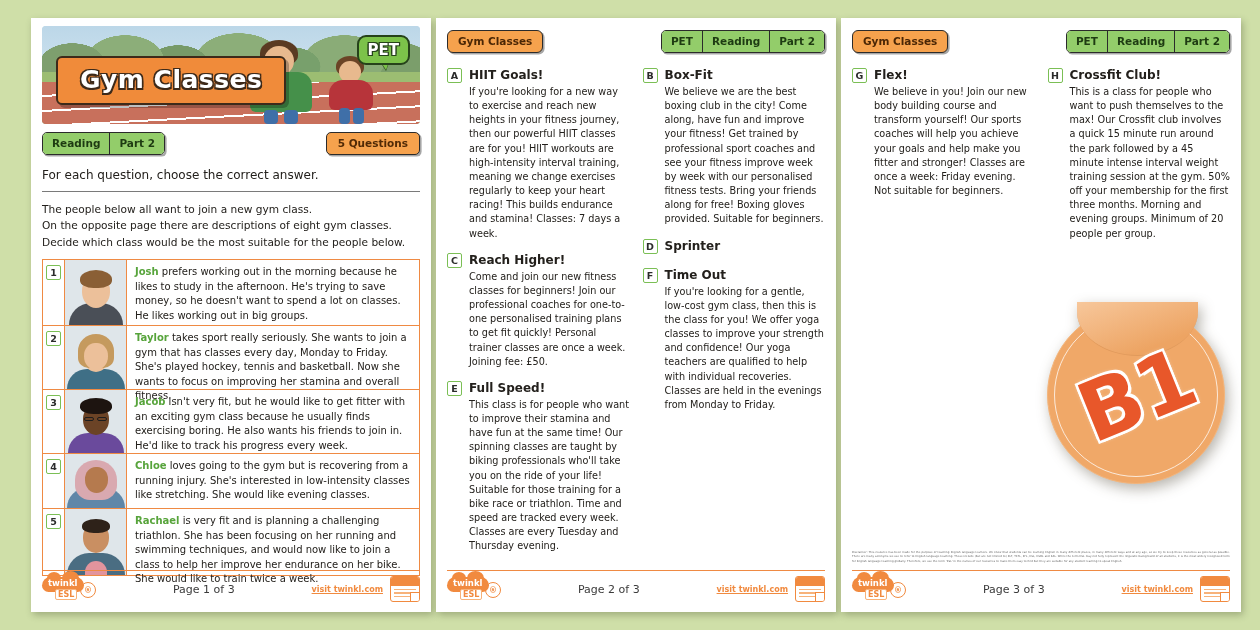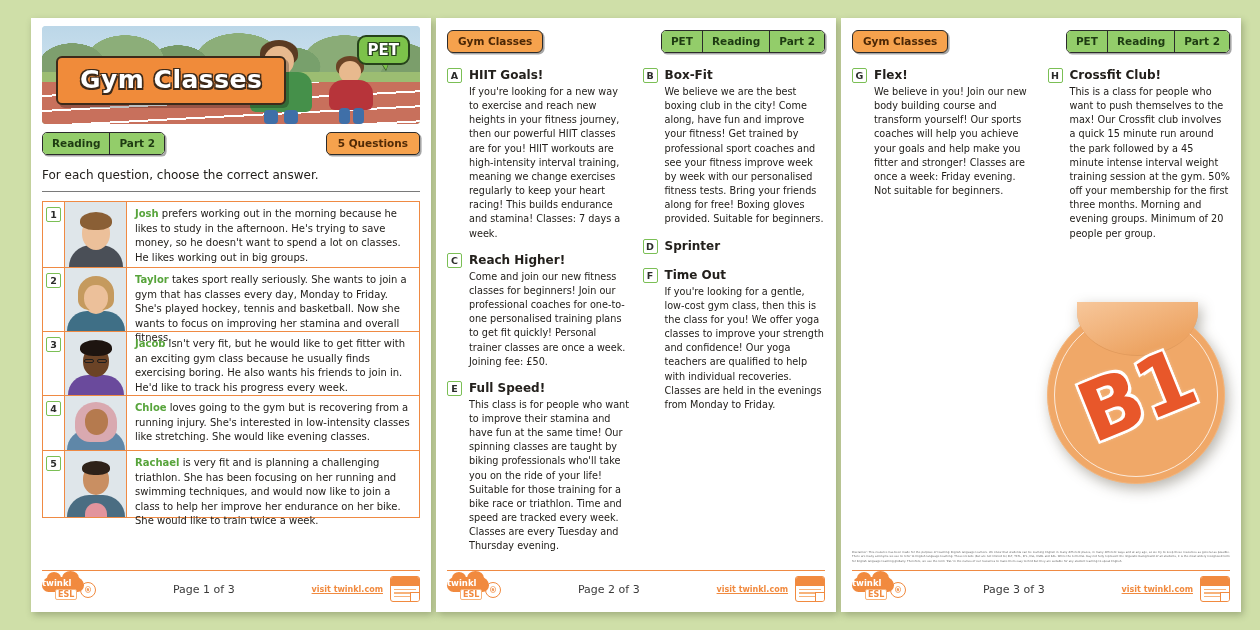--- a/index.html
+++ b/index.html
@@ -219,21 +219,21 @@
   }
   .tw-cloud::before {
     content:""; position:absolute; left:5px; top:-5px; width:14px; height:12px;
     background:#f18a3f; border-radius:50%;
   }
   .tw-cloud::after {
     content:""; position:absolute; left:20px; top:-6px; width:17px; height:14px;
     background:#f18a3f; border-radius:50%;
   }
   .tw-word {
-    position: absolute; left: 0; top: 2px; font-size: 8.5px; font-weight: bold;
+    position: absolute; left: 6px; top: 2px; font-size: 8.5px; font-weight: bold;
     color: #ffffff; z-index: 3;
   }
   .tw-esl {
     position: absolute; left: 13px; top: 13px; font-size: 8px; font-weight: bold;
     color: #f18a3f; background: #fff; padding: 0 2px; z-index: 3;
     border: 1px solid #f7b27a; border-radius: 2px;
   }
   .tw-badge {
     position: absolute; right: 0px; top: 6px; width: 16px; height: 16px;
     border: 1.4px solid #f18a3f; border-radius: 50%;
@@ -304,20 +304,25 @@
         <div class="pill-group">
           <div class="pill-seg">Reading</div>
           <div class="pill-seg">Part 2</div>
         </div>
         <div class="pill-orange">5 Questions</div>
       </div>
 
       <div class="instruction">For each question, choose the correct answer.</div>
       <hr class="hr-rule">
 
+      <div>
+        <div class="intro-line">The people below all want to join a new gym class.</div>
+        <div class="intro-line">On the opposite page there are descriptions of eight gym classes.</div>
+        <div class="intro-line">Decide which class would be the most suitable for the people below.</div>
+      </div>
 
       <div class="people-table">
 
         <div class="person-row" style="height:66px;">
           <div class="person-num">
             <div class="num-box">1</div>
           </div>
           <div class="person-photo">
             <div class="avatar">
               <div class="av-bg" style="background:#dfe6ea;"></div>

